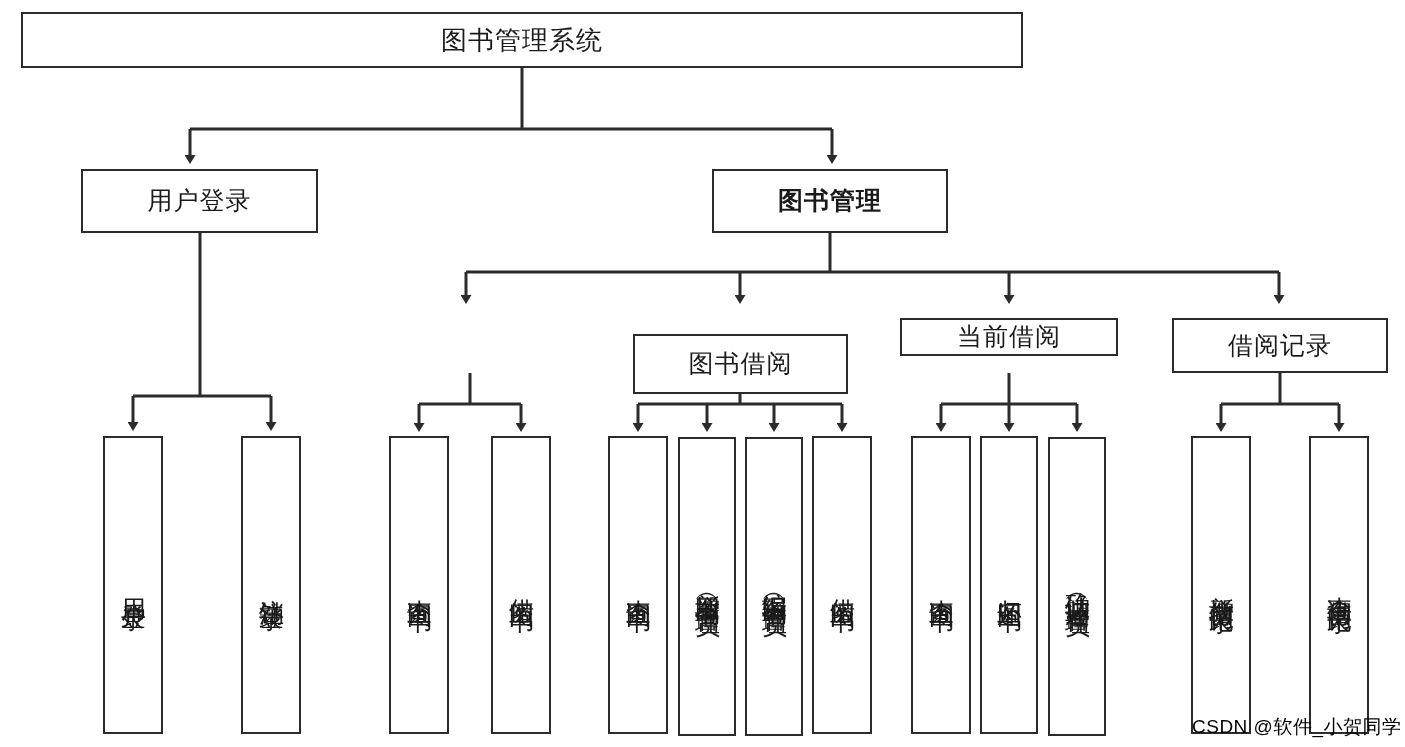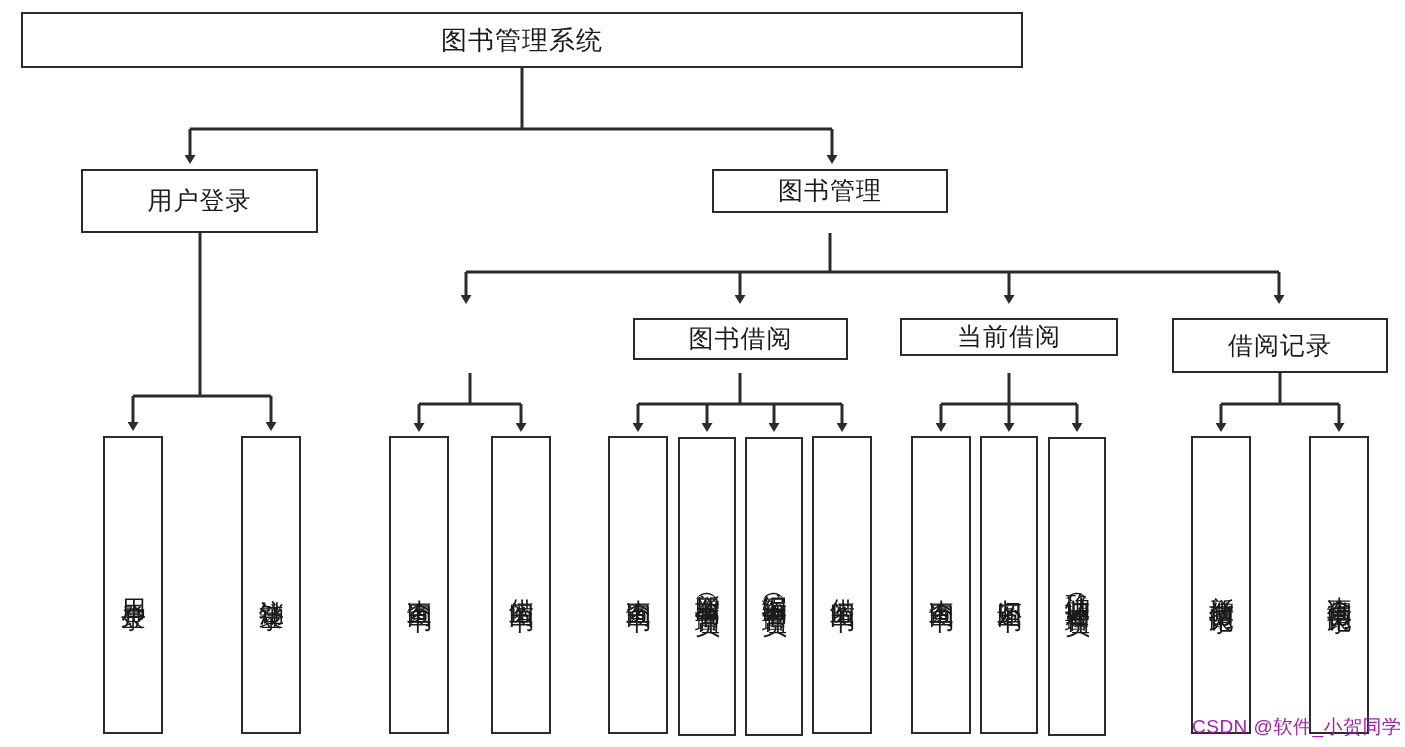--- a/index.html
+++ b/index.html
@@ -45,21 +45,21 @@
     text-orientation: upright;
     font-size: 25px;
     line-height: 1.35;
     letter-spacing: 3px;
     padding: 4px 0;
     text-align: center;
   }
   .node.root { font-size: 26px; }
   .watermark {
     position: absolute;
-    color: #a21caf;
+    color: #000000;
     font-size: 19px;
     letter-spacing: 0.5px;
     white-space: nowrap;
     user-select: none;
   }
 </style>
 </head>
 <body>
 
 <div id="canvas">
@@ -110,23 +110,23 @@
       <path d="M1280,373 L1280,404"></path>
       <path d="M1221,404 L1339,404"></path>
       <path d="M1221,404 L1221,424" marker-end="url(#arrow)"></path>
       <path d="M1339,404 L1339,424" marker-end="url(#arrow)"></path>
     </g>
   </svg>
 
   <div class="node horiz root" style="left:21px; top:12px; width:1002px; height:56px;">图书管理系统</div>
 
   <div class="node horiz" style="left:81px; top:169px; width:237px; height:64px;">用户登录</div>
-  <div class="node horiz" style="left:712px; top:169px; width:236px; height:44px;">图书管理</div>
+  <div class="node horiz" style="left:712px; top:169px; width:236px; height:64px;font-weight:bold;">图书管理</div>
 
-  <div class="node horiz" style="left:633px; top:318px; width:215px; height:42px;">图书借阅</div>
+  <div class="node horiz" style="left:633px; top:334px; width:215px; height:60px;">图书借阅</div>
   <div class="node horiz" style="left:900px; top:318px; width:218px; height:38px;">当前借阅</div>
   <div class="node horiz" style="left:1172px; top:318px; width:216px; height:55px;text-align:right;">借阅记录</div>
 
   <div class="node vert" style="left:103px; top:436px; width:60px; height:298px;">用户登录</div>
   <div class="node vert" style="left:241px; top:436px; width:60px; height:298px;">注销登录</div>
 
   <div class="node vert" style="left:389px; top:436px; width:60px; height:298px;">查询图书</div>
   <div class="node vert" style="left:491px; top:436px; width:60px; height:298px;">借阅图书</div>
 
   <div class="node vert" style="left:608px; top:436px; width:60px; height:298px;">查询图书</div>

